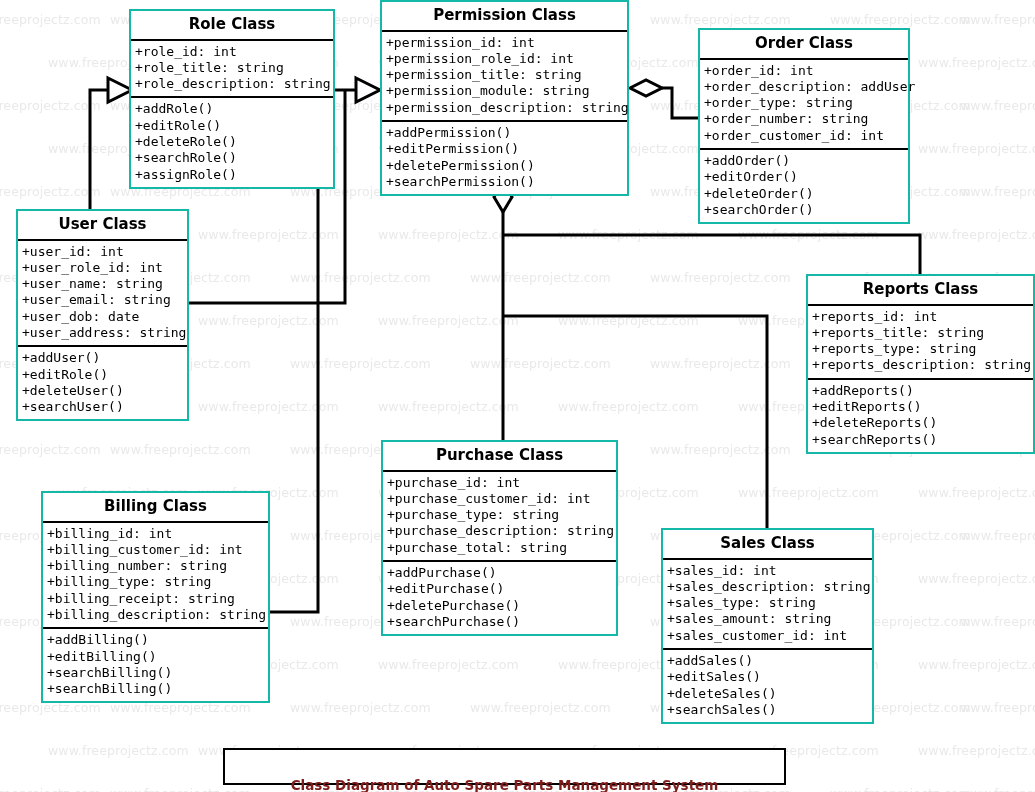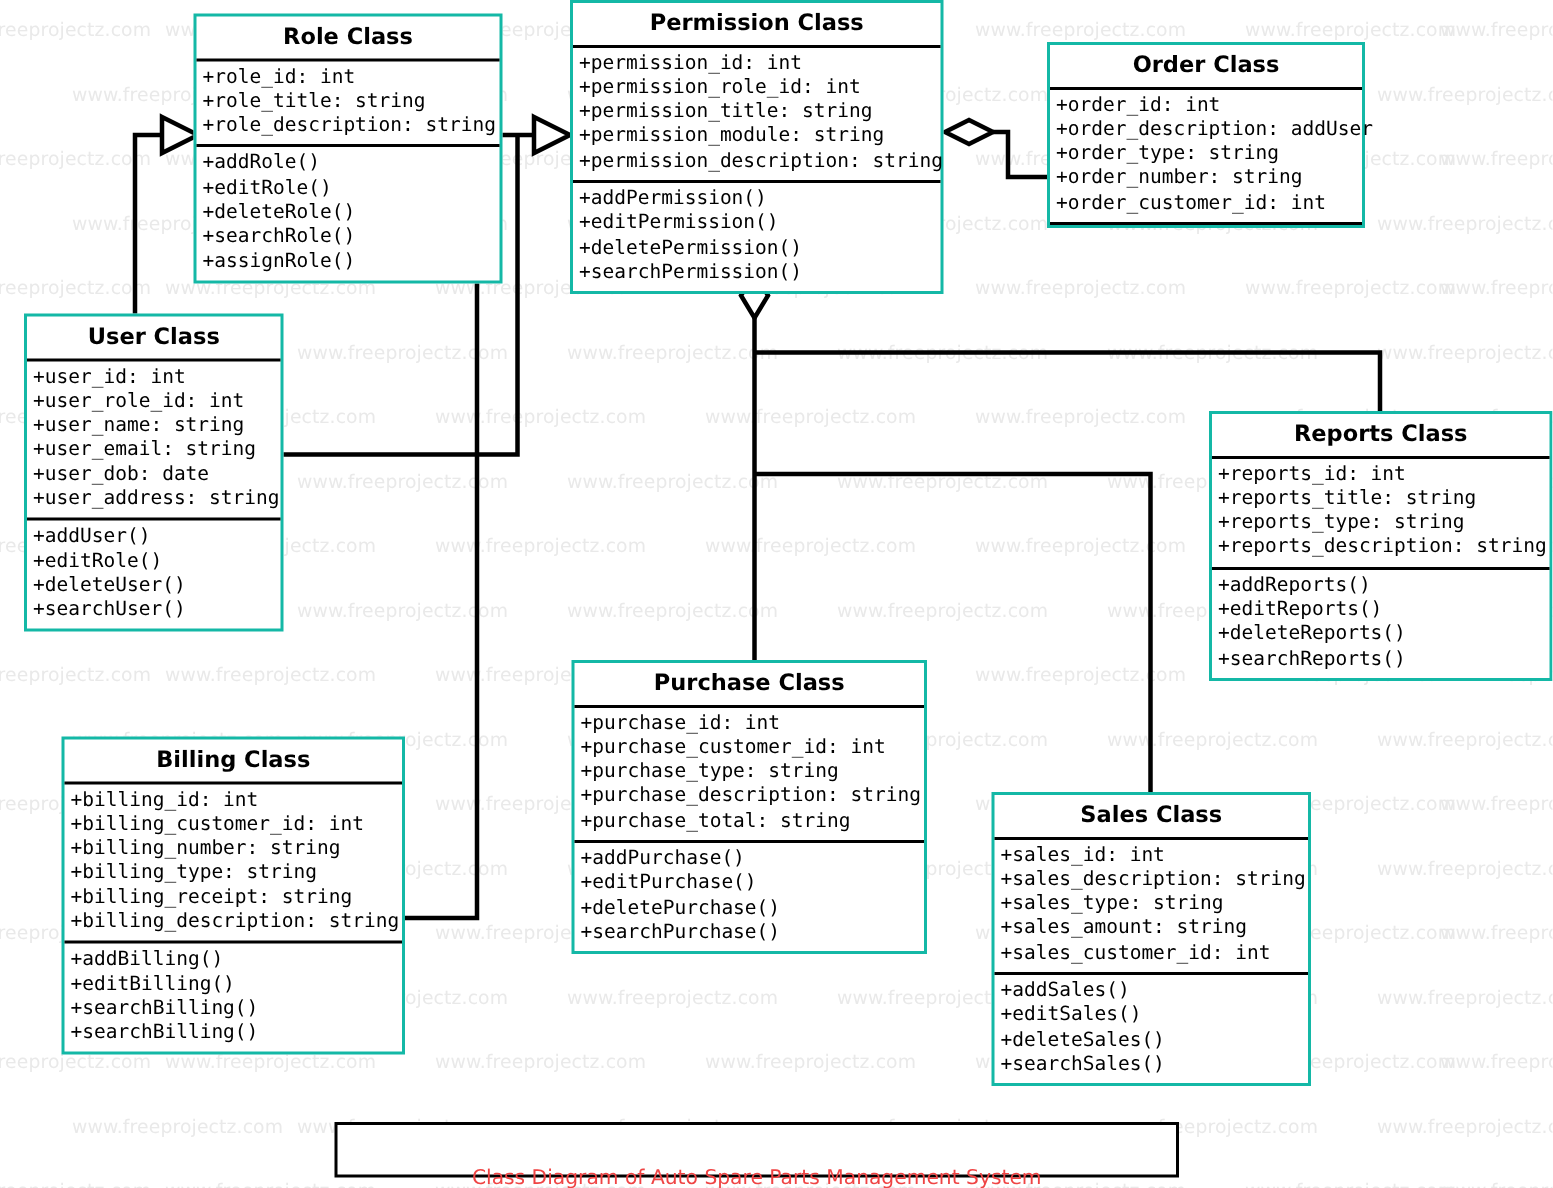--- a/index.html
+++ b/index.html
@@ -31,22 +31,22 @@
   .uml .compartment{padding:3px 3px 4px 4px;}
   .uml .row{
     font-family:"DejaVu Sans Mono",monospace;font-size:13px;line-height:16.3px;
     color:#000;white-space:nowrap;
   }
 
   
   .caption{position:absolute;z-index:3;background:#fff;border:2px solid #000;
            box-sizing:border-box;display:flex;align-items:center;
            justify-content:center;}
-  .caption span{font-family:"DejaVu Sans",sans-serif;font-weight:normal;
-                font-size:13.5px;color:#ef4444;margin-top:36px;}
+  .caption span{font-family:"DejaVu Sans",sans-serif;font-weight:bold;
+                font-size:13.5px;color:#7f1d1d;margin-top:36px;}
 </style>
 </head>
 <body>
 
 <div id="diagram">
 
   <div class="wm-layer" id="wm-layer">
       <div class="wm" style="left: -40px; top: 12px;">www.freeprojectz.com</div>
       <div class="wm" style="left: 110px; top: 12px;">www.freeprojectz.com</div>
       <div class="wm" style="left: 290px; top: 12px;">www.freeprojectz.com</div>
@@ -257,20 +257,26 @@
     <div class="name">Order Class</div>
     <div class="sep"></div>
     <div class="compartment">
       <div class="row">+order_id: int</div>
       <div class="row">+order_description: addUser</div>
       <div class="row">+order_type: string</div>
       <div class="row">+order_number: string</div>
       <div class="row">+order_customer_id: int</div>
     </div>
     <div class="sep"></div>
+    <div class="compartment">
+      <div class="row">+addOrder()</div>
+      <div class="row">+editOrder()</div>
+      <div class="row">+deleteOrder()</div>
+      <div class="row">+searchOrder()</div>
+    </div>
   </div>
 
   <div class="uml" style="left:16px;top:209px;width:173px;">
     <div class="name">User Class</div>
     <div class="sep"></div>
     <div class="compartment">
       <div class="row">+user_id: int</div>
       <div class="row">+user_role_id: int</div>
       <div class="row">+user_name: string</div>
       <div class="row">+user_email: string</div>

